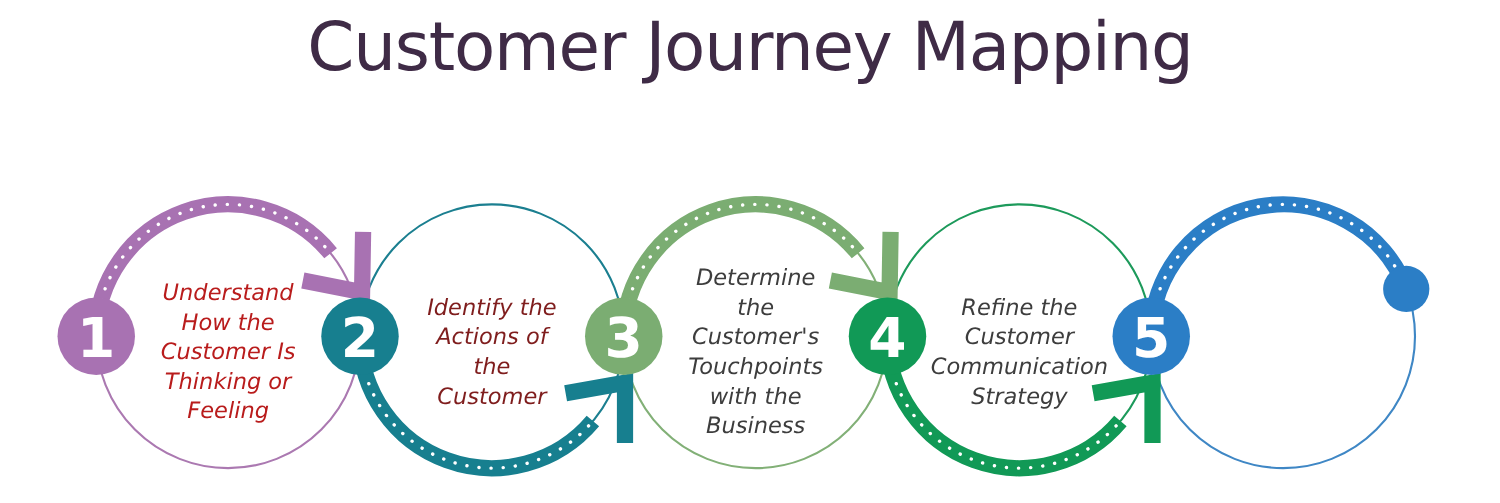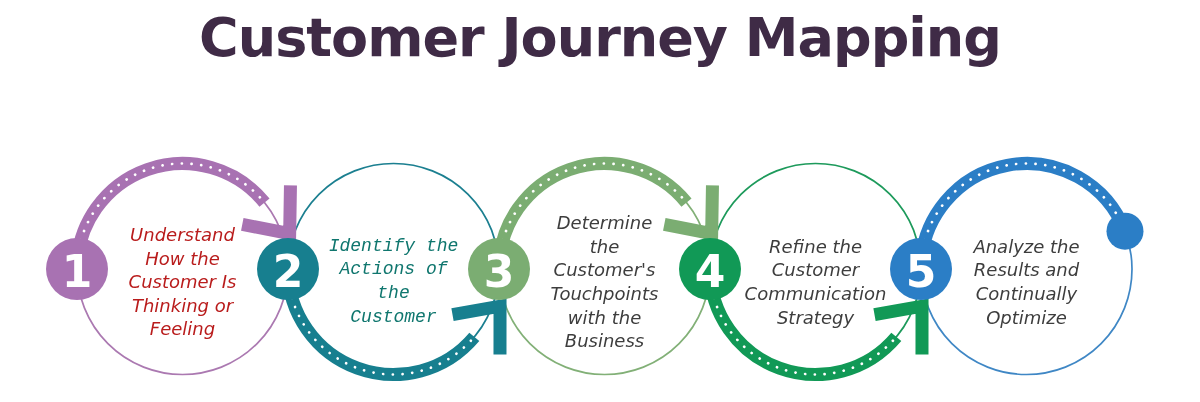--- a/index.html
+++ b/index.html
@@ -14,21 +14,21 @@
     width: 1200px; height: 402px;
     background: #ffffff;
   }
   .title {
     position: absolute;
     top: 4px; left: 0;
     width: 1200px;
     margin: 0;
     text-align: center;
     font-family: "DejaVu Sans", sans-serif;
-    font-weight: 700;
+    font-weight: 400;
     font-size: 54px;
     letter-spacing: -1px;
     line-height: 1.25;
   }
   #diagram {
     position: absolute;
     top: 100px; left: 0;
   }
   .step-text {
     position: absolute;
@@ -102,31 +102,27 @@
       <text x="710" y="171" text-anchor="middle" dominant-baseline="central" class="badge-num">4</text>
       <circle cx="921" cy="169" r="31" fill="#2b7ec6"></circle>
       <text x="921" y="171" text-anchor="middle" dominant-baseline="central" class="badge-num">5</text>
     </svg>
 
 <div class="step-text" style="left: 97.5px; color: #b91c1c;">Understand
 How the
 Customer Is
 Thinking or
 Feeling</div>
-    <div class="step-text" style="left: 308.5px; color: #0f766e; font-family: Liberation Mono, monospace;">Identify the
+    <div class="step-text" style="left: 308.5px; color: #7f1d1d;">Identify the
 Actions of
 the
 Customer</div>
     <div class="step-text" style="left: 519.5px; color: rgb(61, 61, 61); font-style: italic;">Determine
 the
 Customer's
 Touchpoints
 with the
 Business</div>
     <div class="step-text" style="left: 730.5px; color: rgb(61, 61, 61);">Refine the
 Customer
 Communication
 Strategy</div>
-    <div class="step-text" style="left: 941.5px; color: rgb(61, 61, 61);">Analyze the
-Results and
-Continually
-Optimize</div>
   </div>
 
 </body></html>

